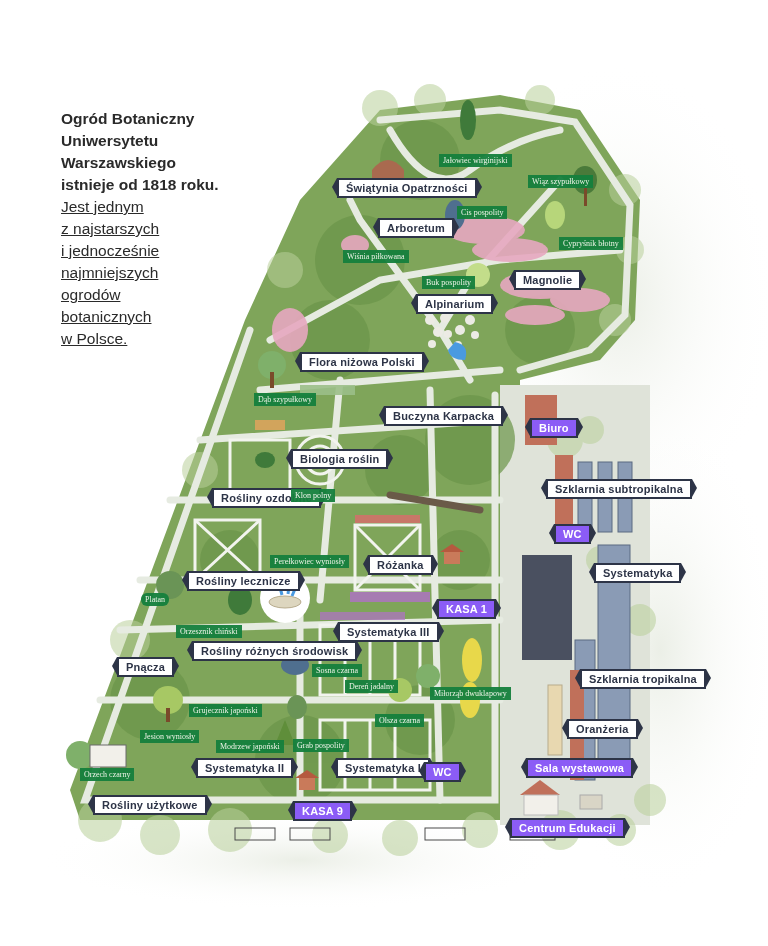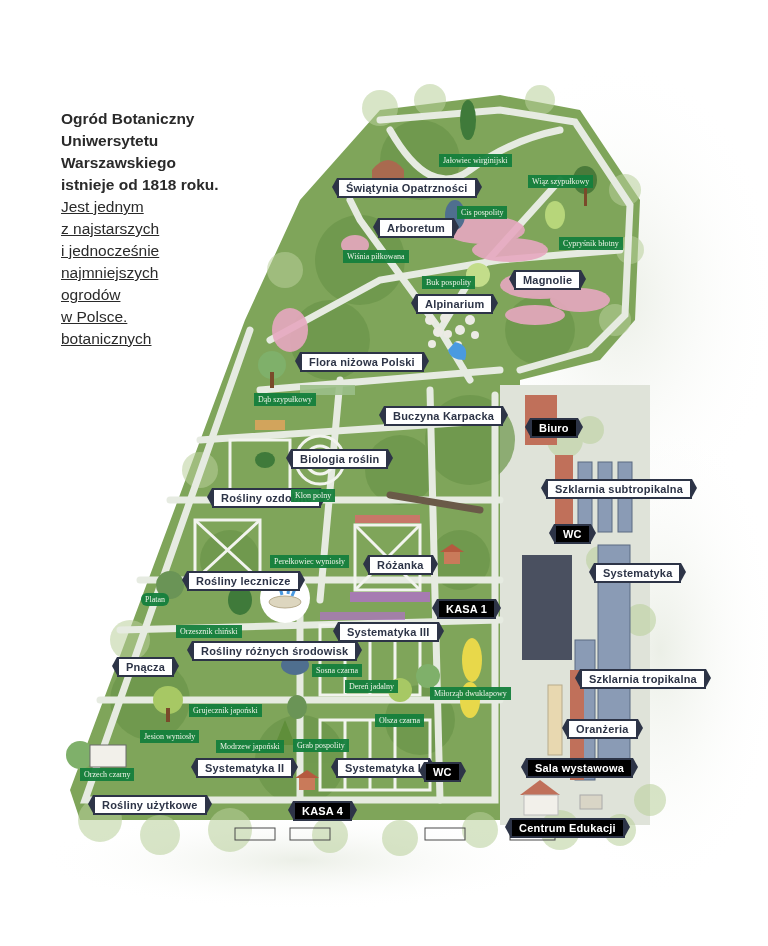--- a/index.html
+++ b/index.html
@@ -3,41 +3,41 @@
 <meta charset="utf-8">
 <style>
   html,body{margin:0;padding:0;background:#ffffff;}
   body{width:768px;height:946px;position:relative;overflow:hidden;font-family:"Liberation Sans",sans-serif;}
   .intro{position:absolute;left:61px;top:108px;width:200px;font-size:15.5px;line-height:22px;color:#2a2a2a;}
   .intro .bold{font-weight:bold;display:block;}
   .intro .line{display:block;text-decoration:underline;}
   .mapwrap{position:absolute;left:0;top:0;width:768px;height:946px;}
   svg.map{position:absolute;left:0;top:0;}
   .banner{position:absolute;background:#ffffff;color:#2d3447;border:2px solid #2d3447;font-weight:bold;font-size:11px;padding:2px 7px;white-space:nowrap;line-height:12px;letter-spacing:0.2px;}
-  .banner.dark{background:#000000;color:#ffffff;border-color:#2d3447;}
+  .banner.dark{background:#8b5cf6;color:#ffffff;border-color:#2d3447;}
   .banner::before,.banner::after{content:"";position:absolute;top:-2px;width:0;height:0;border-top:9px solid transparent;border-bottom:9px solid transparent;}
   .banner::before{left:-7px;border-right:5px solid #2d3447;}
   .banner::after{right:-7px;border-left:5px solid #2d3447;}
   .tree{position:absolute;background:#15803d;color:#f3f7ee;font-family:"Liberation Serif",serif;font-size:8px;padding:1px 4px;white-space:nowrap;line-height:11px;opacity:0.95;}
 </style>
 </head>
 <body>
 
 <div class="intro">
   <span class="bold">Ogród Botaniczny</span>
   <span class="bold">Uniwersytetu</span>
   <span class="bold">Warszawskiego</span>
   <span class="bold">istnieje od 1818 roku.</span>
   <span class="line">Jest jednym</span>
   <span class="line">z najstarszych</span>
   <span class="line">i jednocześnie</span>
   <span class="line">najmniejszych</span>
   <span class="line">ogrodów</span>
+  <span class="line">botanicznych</span>
   <span class="line">w Polsce.</span>
-  <span class="line">botanicznych</span>
 </div>
 
 <div class="mapwrap">
   <svg class="map" width="768" height="946" viewBox="0 0 768 946">
     <defs>
       <radialGradient id="haze" cx="50%" cy="50%" r="50%">
         <stop offset="0%" stop-color="#e9ede4" stop-opacity="0.9"></stop>
         <stop offset="100%" stop-color="#ffffff" stop-opacity="0"></stop>
       </radialGradient>
     </defs>
@@ -240,21 +240,21 @@
 
   <div class="banner dark" style="left:530px;top:418px;">Biuro</div>
   <div class="banner" style="left:546px;top:479px;">Szklarnia subtropikalna</div>
   <div class="banner dark" style="left:554px;top:524px;">WC</div>
   <div class="banner" style="left:594px;top:563px;">Systematyka</div>
   <div class="banner dark" style="left:437px;top:599px;">KASA 1</div>
   <div class="banner" style="left:580px;top:669px;">Szklarnia tropikalna</div>
   <div class="banner" style="left:567px;top:719px;">Oranżeria</div>
   <div class="banner dark" style="left:526px;top:758px;">Sala wystawowa</div>
   <div class="banner dark" style="left:424px;top:762px;">WC</div>
-  <div class="banner dark" style="left:293px;top:801px;">KASA 4</div>
+  <div class="banner dark" style="left:293px;top:801px;">KASA 9</div>
   <div class="banner dark" style="left:510px;top:818px;">Centrum Edukacji</div>
 
   <div class="tree" style="left:439px;top:154px;">Jałowiec wirginijski</div>
   <div class="tree" style="left:528px;top:175px;">Wiąz szypułkowy</div>
   <div class="tree" style="left:457px;top:206px;">Cis pospolity</div>
   <div class="tree" style="left:559px;top:237px;">Cypryśnik błotny</div>
   <div class="tree" style="left:343px;top:250px;">Wiśnia piłkowana</div>
   <div class="tree" style="left:422px;top:276px;">Buk pospolity</div>
   <div class="tree" style="left:254px;top:393px;">Dąb szypułkowy</div>
   <div class="tree" style="left:291px;top:489px;">Klon polny</div>

